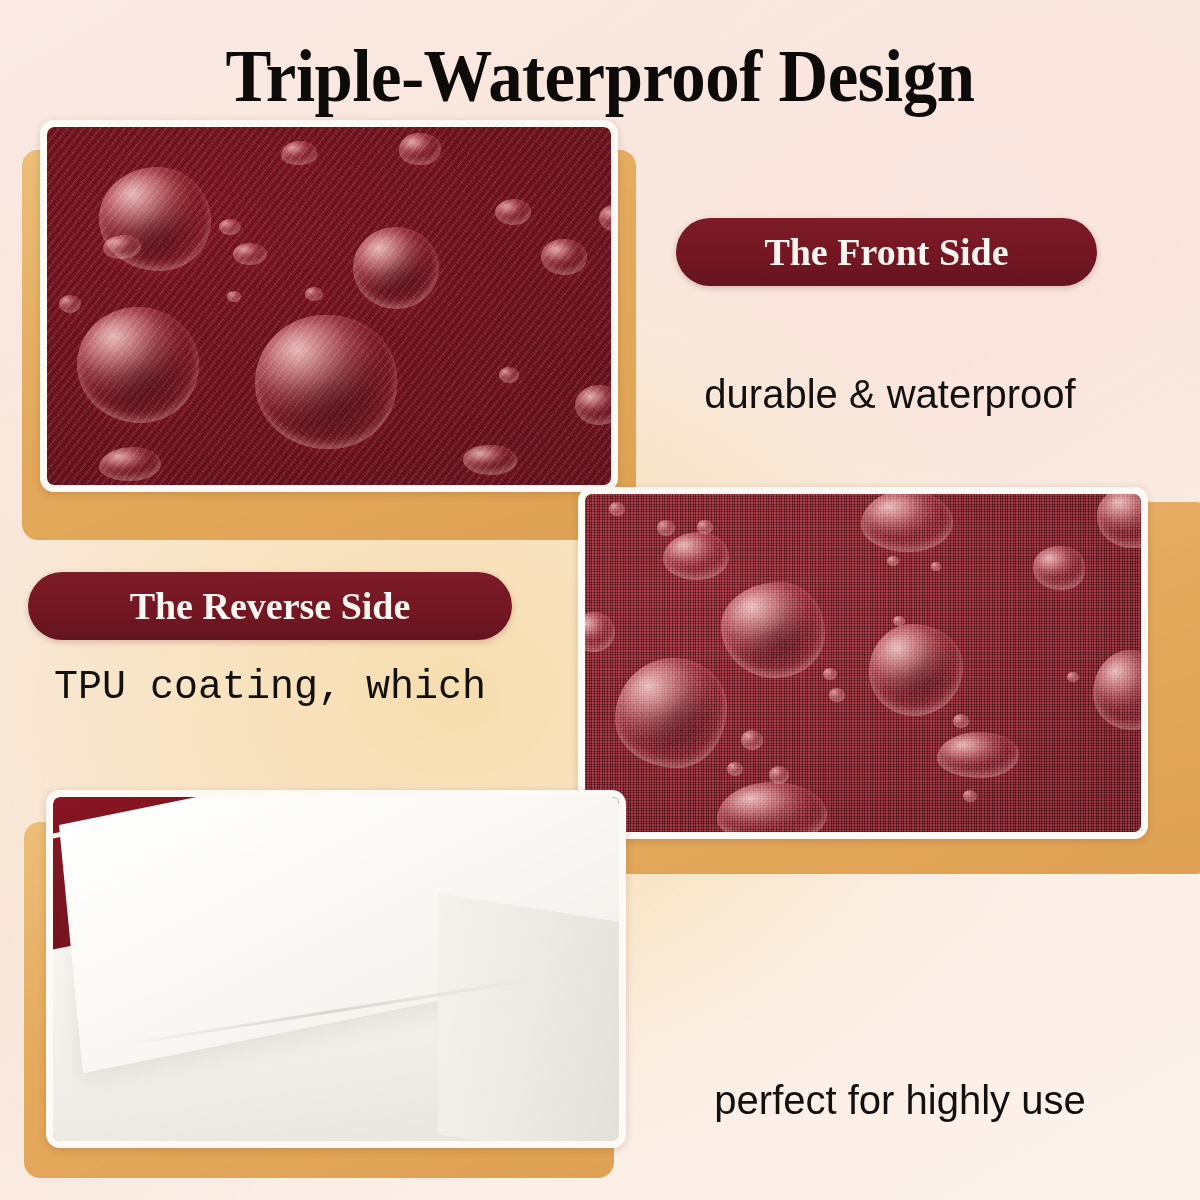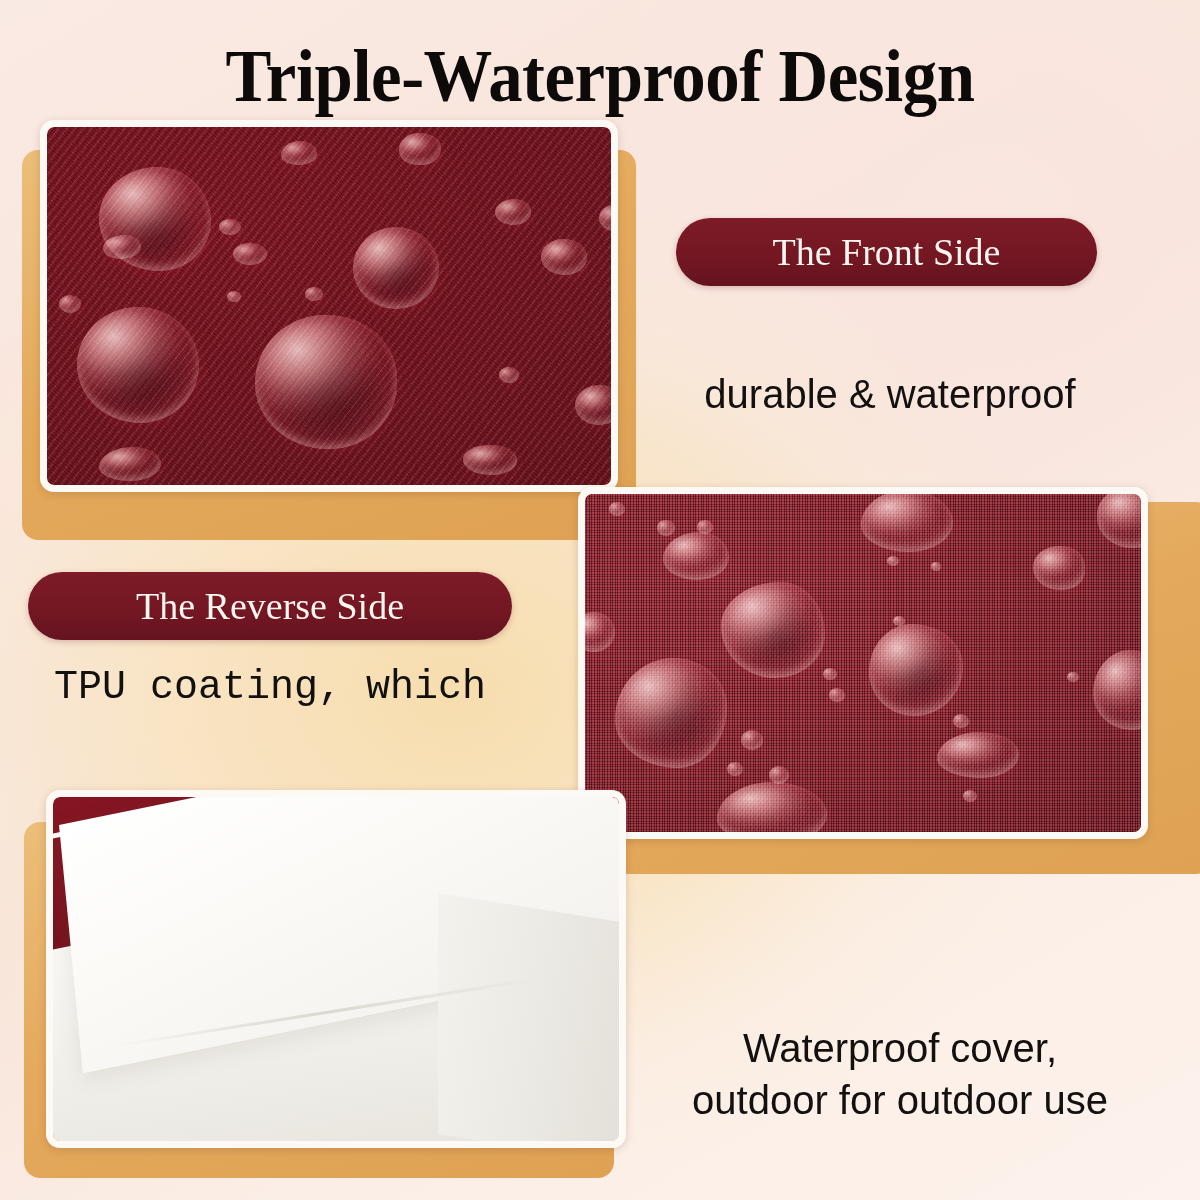--- a/index.html
+++ b/index.html
@@ -204,21 +204,21 @@
   
   .badge {
     position: absolute;
     display: flex;
     align-items: center;
     justify-content: center;
     border-radius: 999px;
     background: linear-gradient(180deg, #7d1b28 0%, #741723 55%, #651320 100%);
     color: #fdf6f1;
     font-family: "Liberation Serif", "DejaVu Serif", serif;
-    font-weight: normal;
+    font-weight: bold;
     box-shadow: 0 2px 6px rgba(90,20,30,0.22);
     white-space: nowrap;
   }
   .caption {
     position: absolute;
     text-align: center;
     color: #131110;
     font-family: "Liberation Sans", sans-serif;
     font-size: 40px;
     line-height: 52px;
@@ -324,16 +324,15 @@
       </div>
     </div>
   </div>
 
   <div class="badge" style="left:676px; top:218px; width:421px; height:68px; font-size:38px;">The Front Side</div>
   <div class="caption" style="left:640px; top:368px; width:500px;">durable &amp; waterproof</div>
 
   <div class="badge" style="left:28px; top:572px; width:484px; height:68px; font-size:38px;">The Reverse Side</div>
   <div class="caption" style="left:20px; top:662px; width:500px;font-family:Liberation Mono, monospace;">TPU coating, which</div>
 
-  <div class="caption" style="left:620px; top:1022px; width:560px;">Waterproof cover,</div>
-  <div class="caption" style="left:620px; top:1074px; width:560px;">outdoor for outdoor use</div>
+  <div class="caption" style="left:620px; top:1074px; width:560px;">perfect for highly use</div>
 
 </div>
 
 </body></html>

